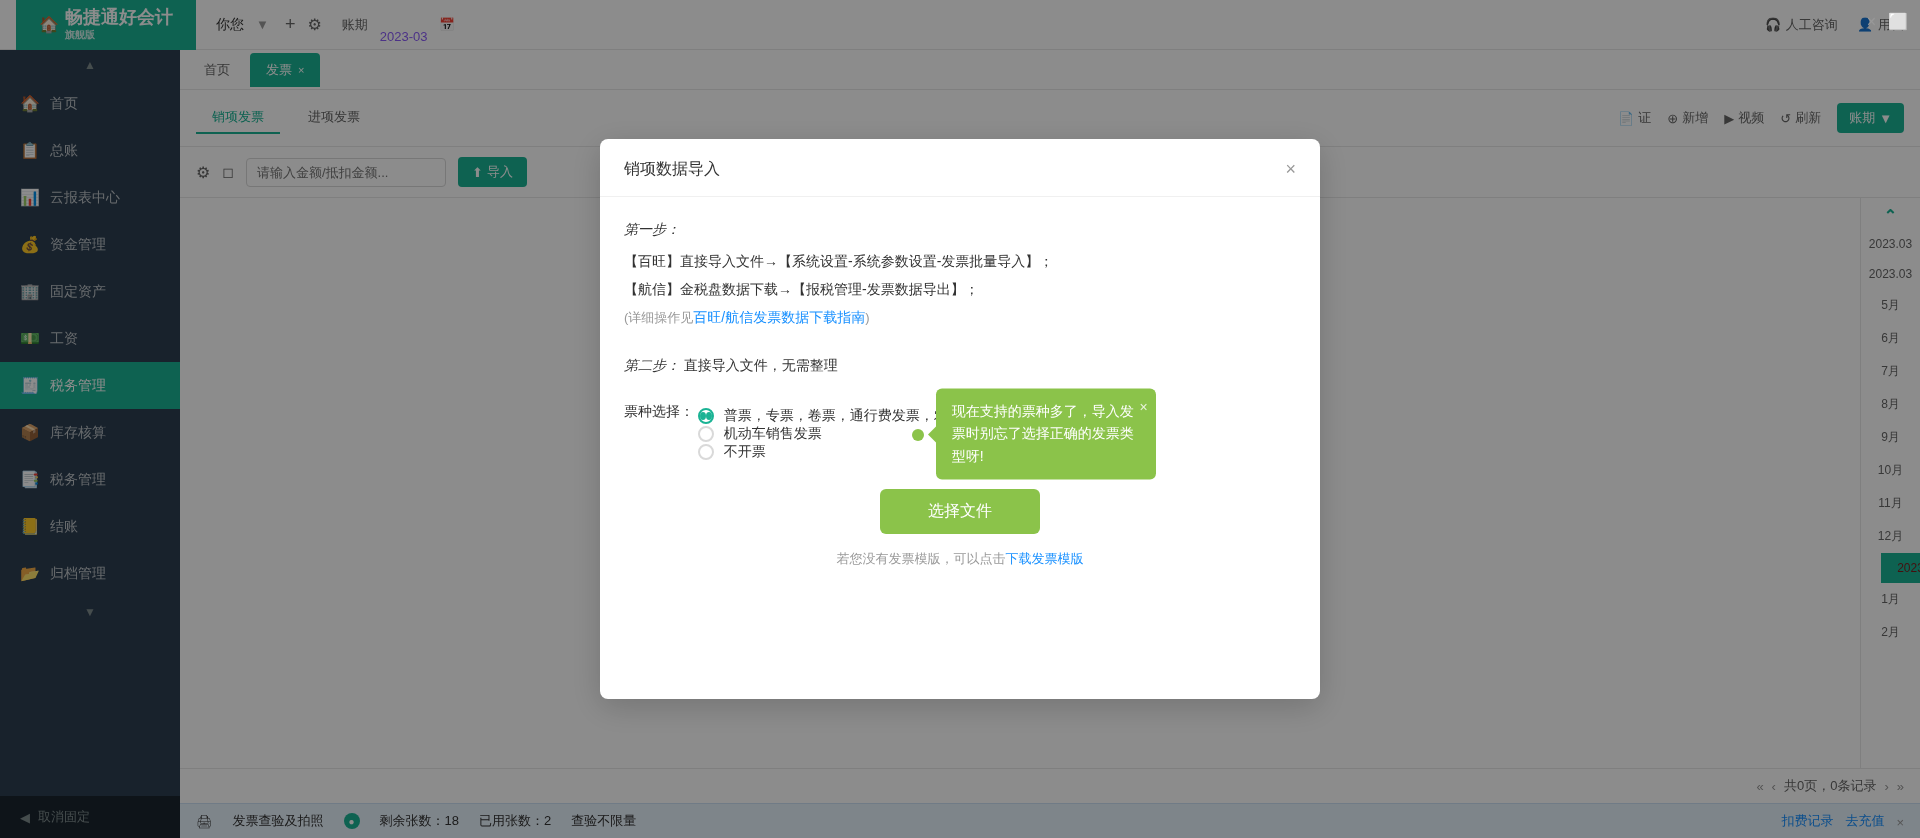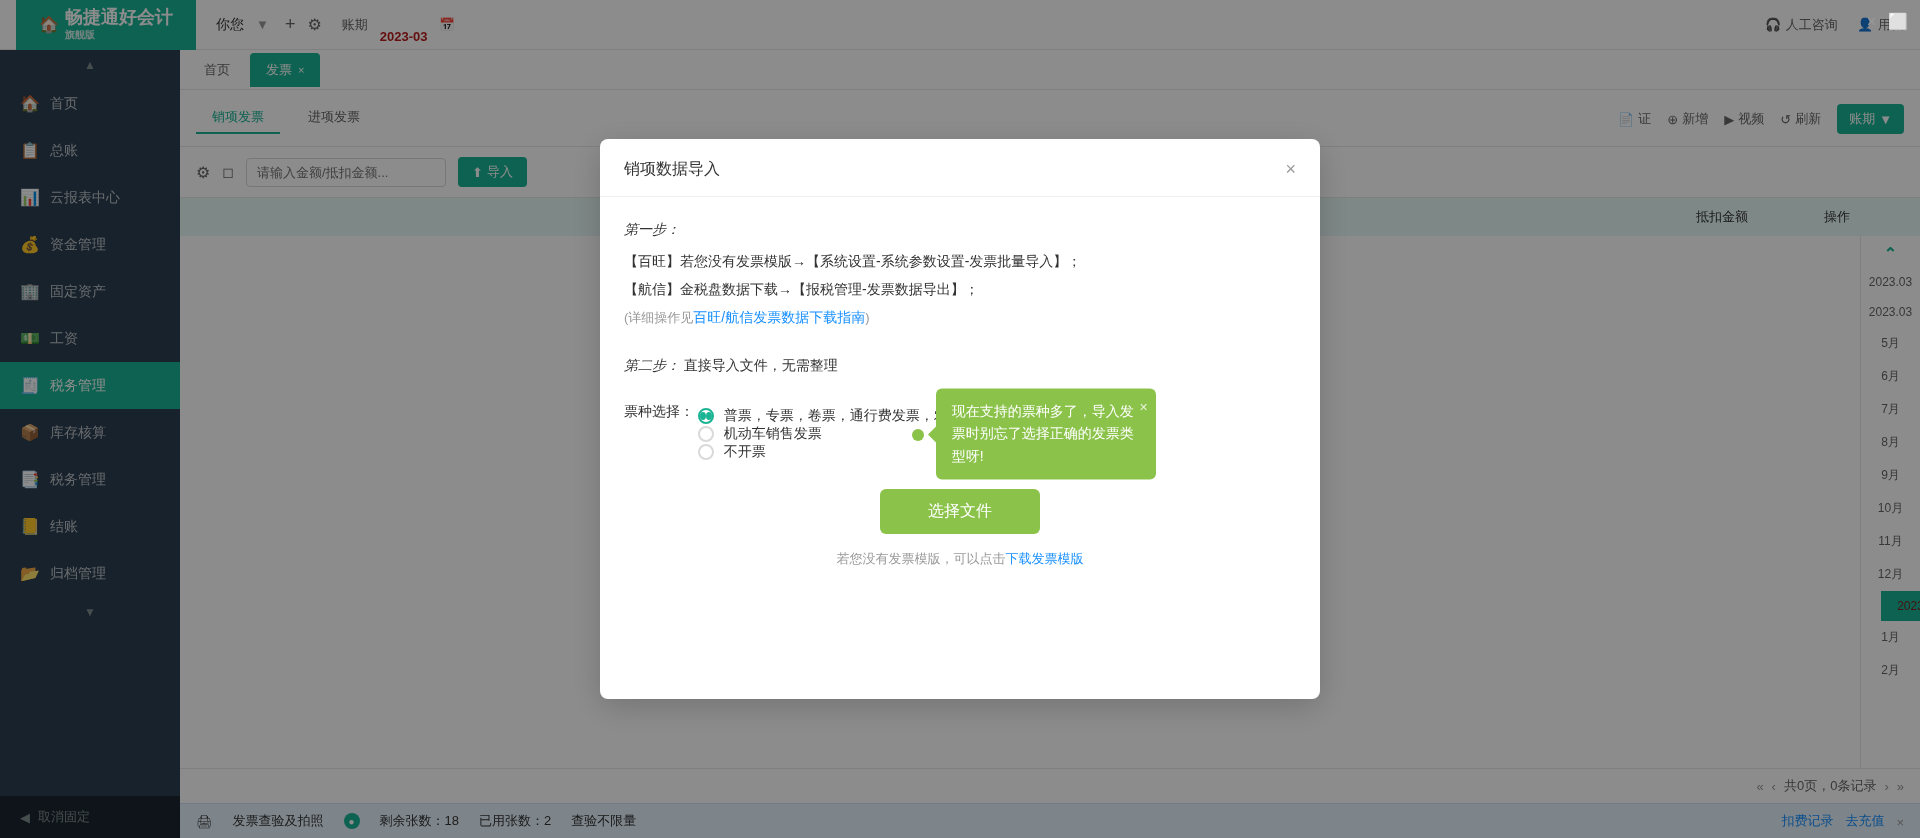--- a/index.html
+++ b/index.html
@@ -69,21 +69,21 @@
     .tab-item .close-tab { font-size: 11px; cursor: pointer; }
 
     
     .page-area {
       flex: 1; display: flex; flex-direction: column; overflow: hidden;
     }
 
     
     .toolbar {
       background: #fff; padding: 12px 16px;
-      display: flex; align-items: flex-end; gap: 12px;
+      display: flex; align-items: center; gap: 12px;
       border-bottom: 1px solid #e8e8e8; flex-shrink: 0;
     }
     .toolbar-tab {
       padding: 6px 16px; cursor: pointer; color: #666; font-size: 13px;
       border-bottom: 2px solid transparent;
     }
     .toolbar-tab.active { color: #1ab394; border-bottom-color: #1ab394; }
     .toolbar-right { margin-left: auto; display: flex; align-items: center; gap: 16px; }
     .toolbar-btn {
       display: flex; align-items: center; gap: 4px;
@@ -267,21 +267,21 @@
     <div>
       <div style="font-size:18px;line-height:1.2;">畅捷通好会计</div>
       <div style="font-size:10px;opacity:0.8;">旗舰版</div>
     </div>
   </div>
   <span style="color:#333;font-size:14px;margin-left:8px;">你您</span>
   <span style="color:#999;cursor:pointer;">▼</span>
   <span style="color:#666;font-size:18px;cursor:pointer;margin-left:4px;">+</span>
   <span style="color:#666;font-size:16px;cursor:pointer;">⚙</span>
   <span style="color:#666;margin-left:8px;">账期</span>
-  <span style="color:#b91c1c;font-weight:bold;margin-top:24px;">2023-03</span>
+  <span style="color:#8b5cf6;font-weight:normal;margin-top:24px;">2023-03</span>
   <span style="color:#1ab394;">📅</span>
   <div class="right-area">
     <div class="consulting">
       <span>🎧</span>
       <span>人工咨询</span>
     </div>
     <div class="user-info">
       <span>👤</span>
       <span>用友</span>
     </div>
@@ -389,29 +389,20 @@
     <div class="filter-bar">
       <span class="filter-gear">⚙</span>
       <span class="filter-square">◻</span>
       <input class="filter-input" placeholder="请输入金额/抵扣金额..." style="">
       <div class="import-btn">
         <span>⬆</span>
         <span>导入</span>
       </div>
     </div>
 
-    <div class="table-header">
-      <div></div>
-      <div></div>
-      <div></div>
-      <div></div>
-      <div></div>
-      <div>抵扣金额</div>
-      <div>操作</div>
-    </div>
 
     <div class="content-area">
       <div class="table-area">
         
       </div>
 
       <div class="right-timeline">
         <div class="timeline-arrow">⌃</div>
         <div class="timeline-item">2023.03</div>
         <div class="timeline-item">2023.03</div>
@@ -462,21 +453,21 @@
   <div class="modal">
     <div class="modal-header">
       <span class="modal-title">销项数据导入</span>
       <span class="modal-close">×</span>
     </div>
     <div class="modal-body">
 
       <div class="step-section">
         <span class="step-label">第一步：</span>
         <div class="step-content">
-          <div>【百旺】若您没有发票模版→【系统设置-系统参数设置-发票批量导入】；</div>
+          <div>【百旺】直接导入文件→【系统设置-系统参数设置-发票批量导入】；</div>
           <div>【航信】金税盘数据下载→【报税管理-发票数据导出】；</div>
           <div>
             <span class="step-note">(详细操作见</span><a class="step-link">百旺/航信发票数据下载指南</a><span class="step-note">)</span>
           </div>
         </div>
       </div>
 
       <div class="step-section">
         <span class="step-label">第二步：</span>
         <span class="step-content">直接导入文件，无需整理</span>

